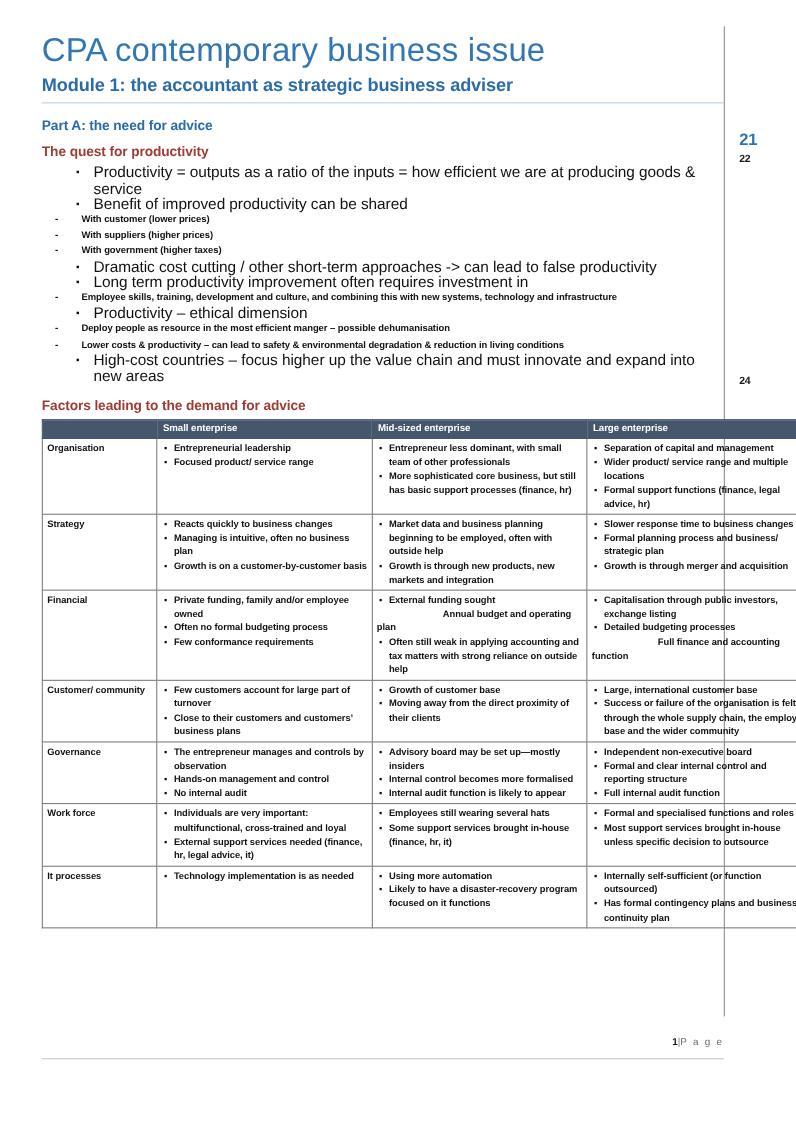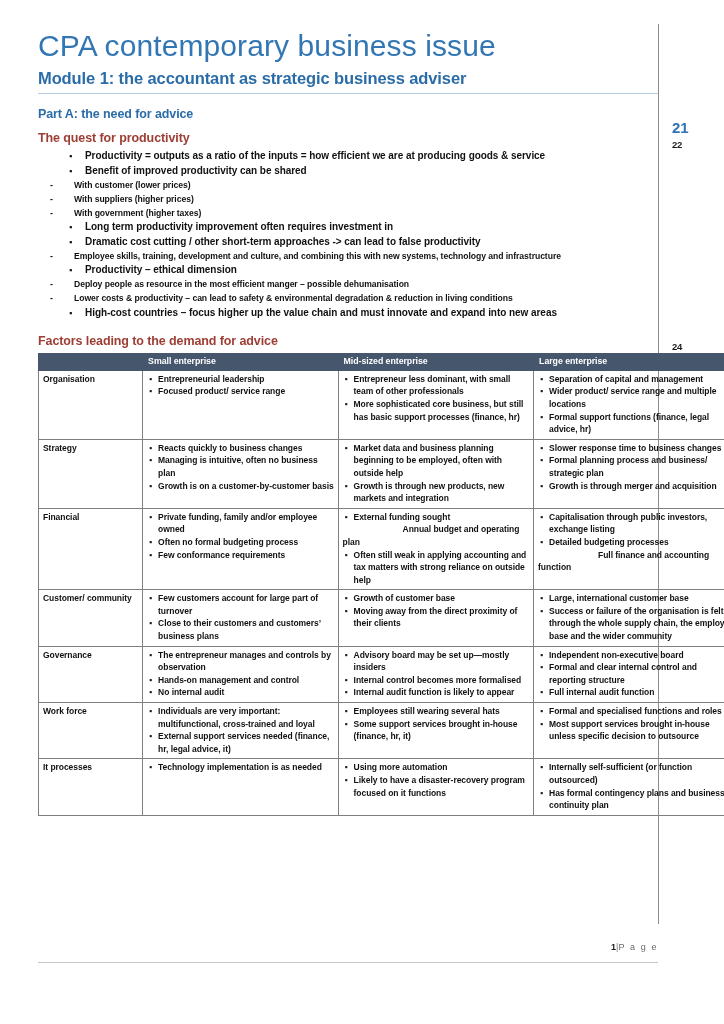--- a/index.html
+++ b/index.html
@@ -112,22 +112,22 @@
 
   
   ul.lvl1 {
     list-style: none;
     margin: 4px 0 0 0;
     padding: 0;
   }
   ul.lvl1 > li {
     position: relative;
     padding-left: 47px;
-    font-size: 10px;
-    font-weight: bold;
+    font-size: 14px;
+    font-weight: normal;
     line-height: 14.2px;
     color: #111111;
     letter-spacing: -0.05px;
   }
   ul.lvl1 > li > .b1::before {
     content: "\25AA";
     position: absolute;
     left: 31px;
     font-size: 9px;
   }
@@ -261,22 +261,22 @@
     <h4 class="section-title">The quest for productivity</h4>
 
     <ul class="lvl1" id="quest-list">
         <li><span class="b1">Productivity = outputs as a ratio of the inputs = how efficient we are at producing goods &amp; service</span></li>
         <li><span class="b1">Benefit of improved productivity can be shared</span></li>
         <ul class="lvl2">
           <li><span class="b2">With customer (lower prices)</span></li>
           <li><span class="b2">With suppliers (higher prices)</span></li>
           <li><span class="b2">With government (higher taxes)</span></li>
         </ul>
+        <li><span class="b1">Dramatic cost cutting / other short-term approaches -&gt; can lead to false productivity</span></li>
         <li><span class="b1">Long term productivity improvement often requires investment in</span></li>
-        <li><span class="b1">Dramatic cost cutting / other short-term approaches -&gt; can lead to false productivity</span></li>
         <ul class="lvl2">
           <li class="nested-wide"><span class="b2">Employee skills, training, development and culture, and combining this with new systems, technology and infrastructure</span></li>
         </ul>
         <li><span class="b1">Productivity – ethical dimension</span></li>
         <ul class="lvl2">
           <li><span class="b2">Deploy people as resource in the most efficient manger – possible dehumanisation</span></li>
           <li class="nested-wide"><span class="b2">Lower costs &amp; productivity – can lead to safety &amp; environmental degradation &amp; reduction in living conditions</span></li>
         </ul>
         <li><span class="b1">High-cost countries – focus higher up the value chain and must innovate and expand into new areas</span></li>
       </ul>

